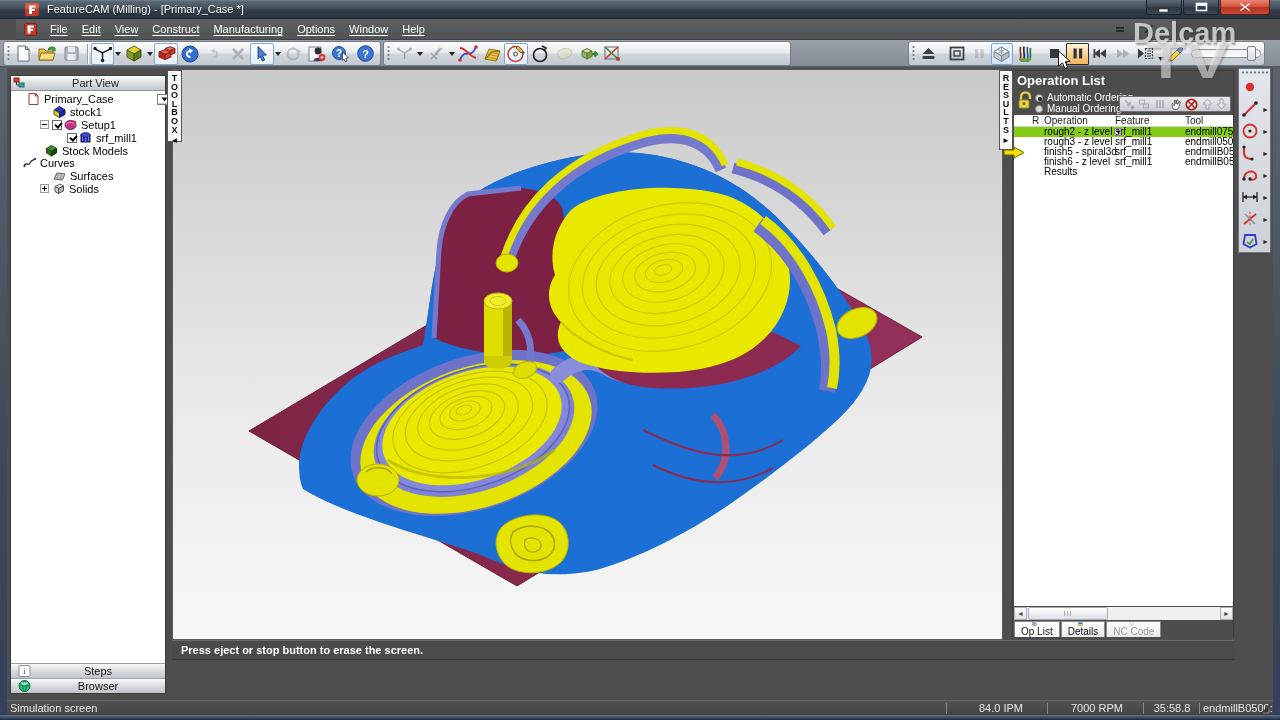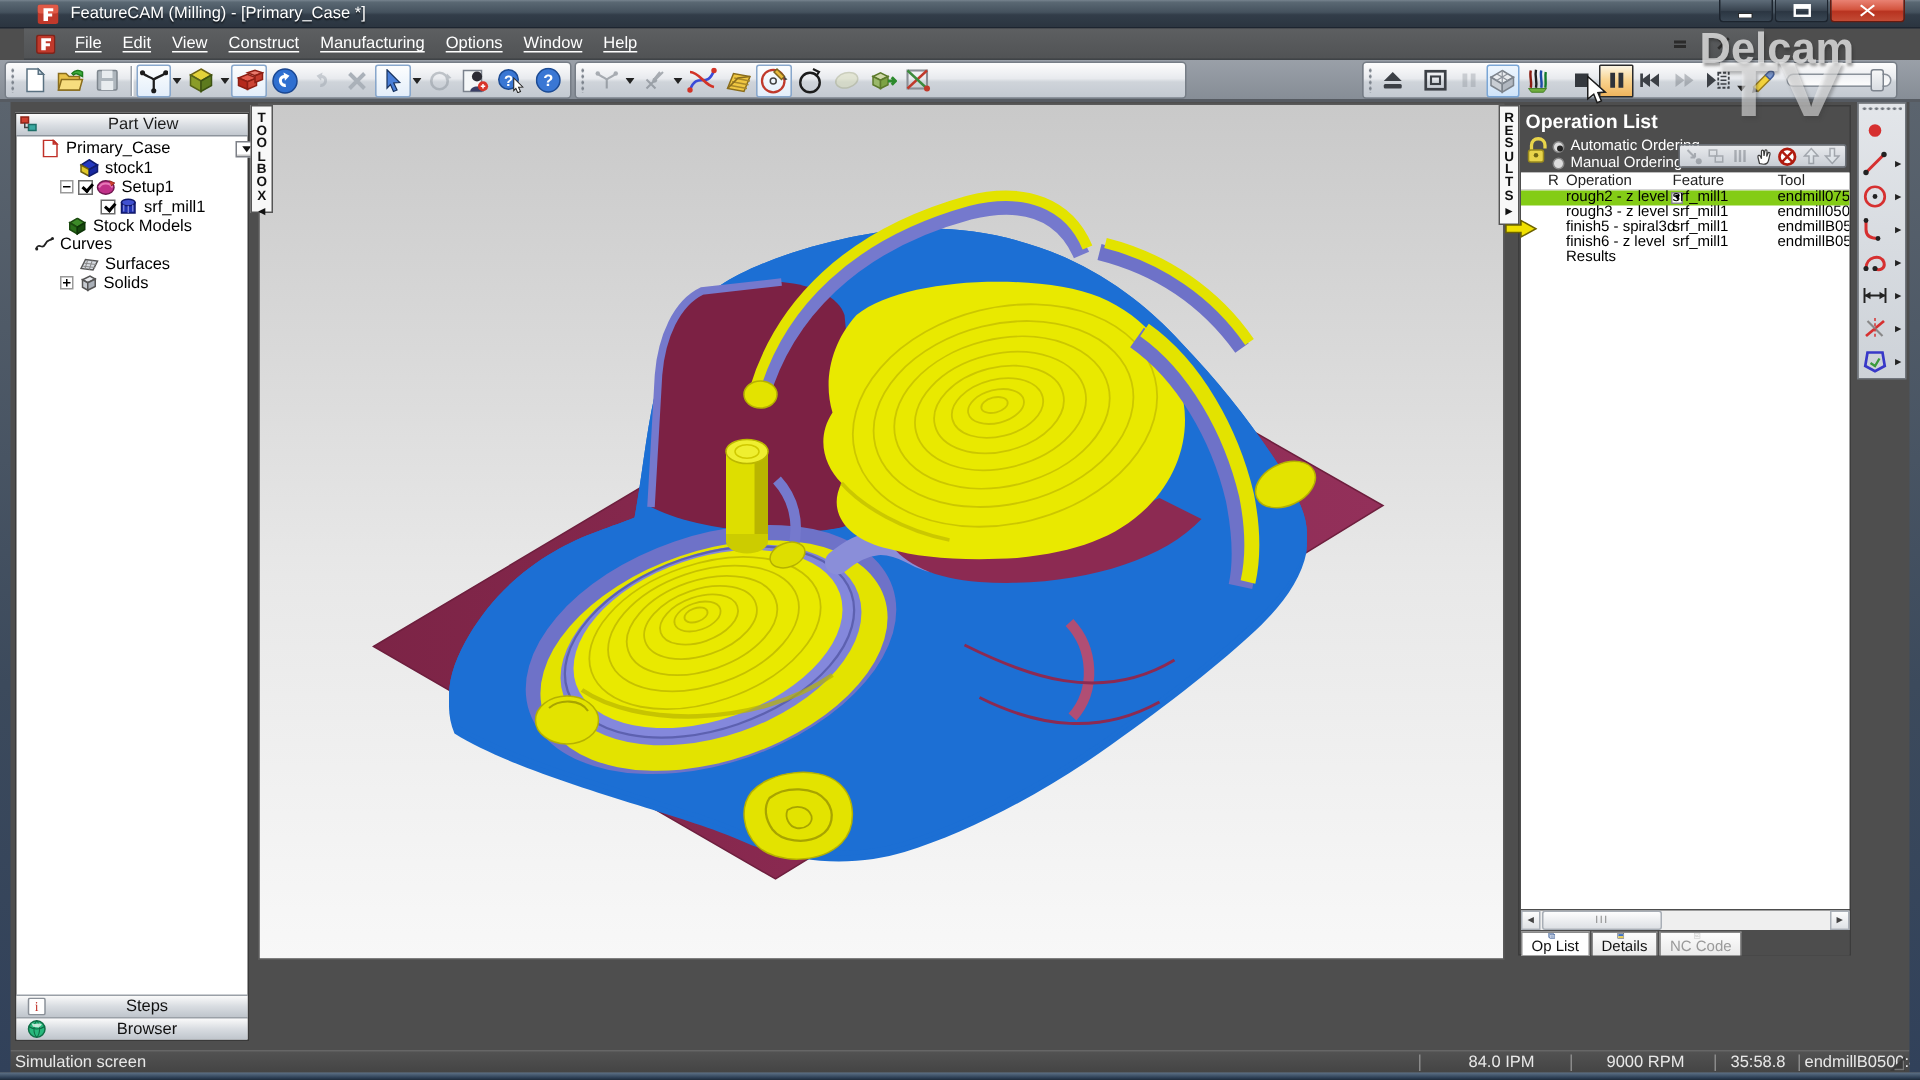--- a/index.html
+++ b/index.html
@@ -935,28 +935,31 @@
             <svg width="18" height="18" viewBox="0 0 18 18">
               <path d="M4 3 L14 3 L15.5 12 L9 15.5 L2.5 12 Z" fill="none" stroke="#3838c8" stroke-width="1.8"></path>
               <path d="M6 10 L9 12 L12 7" fill="none" stroke="#3c9a3c" stroke-width="1.6"></path>
             </svg>
           </span>
         <span class="rdd">►</span>
       </div>
     </div>
   </div>
 
+  <div class="msg-bar">
+    <div class="msg">Press eject or stop button to erase the screen.</div>
+  </div>
 
 
   <div class="statusbar">
     <div class="sb-left">Simulation screen</div>
     <div class="sb-pipe" style="left:939px;"></div>
     <div class="sb-seg" style="left:948px; width:92px; text-align:center;">84.0 IPM</div>
     <div class="sb-pipe" style="left:1040px;"></div>
-    <div class="sb-seg" style="left:1044px; width:92px; text-align:center;">9000 RPM</div>
+    <div class="sb-seg" style="left:1044px; width:92px; text-align:center;">7000 RPM</div>
     <div class="sb-pipe" style="left:1136px;"></div>
     <div class="sb-seg" style="left:1138px; width:54px; text-align:center;">35:58.8</div>
     <div class="sb-pipe" style="left:1192px;"></div>
     <div class="sb-seg" style="left:1196px;">endmillB0500:4reg</div>
 
     <svg class="sb-grip" viewBox="0 0 12 12">
       <path d="M11 1 L11 11 L1 11 Z" fill="#3a3a3a"></path>
       <path d="M10 4 L10 10 L4 10 M10 7 L10 10 L7 10" stroke="#777" stroke-width="1" fill="none"></path>
     </svg>
   </div>

